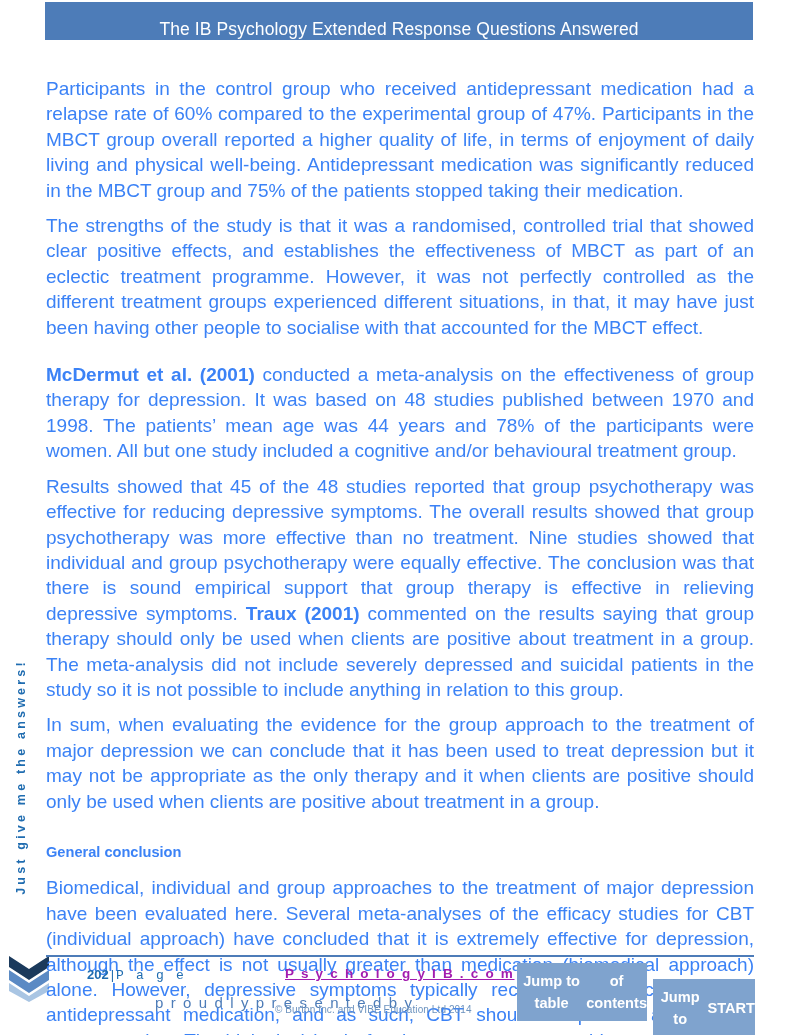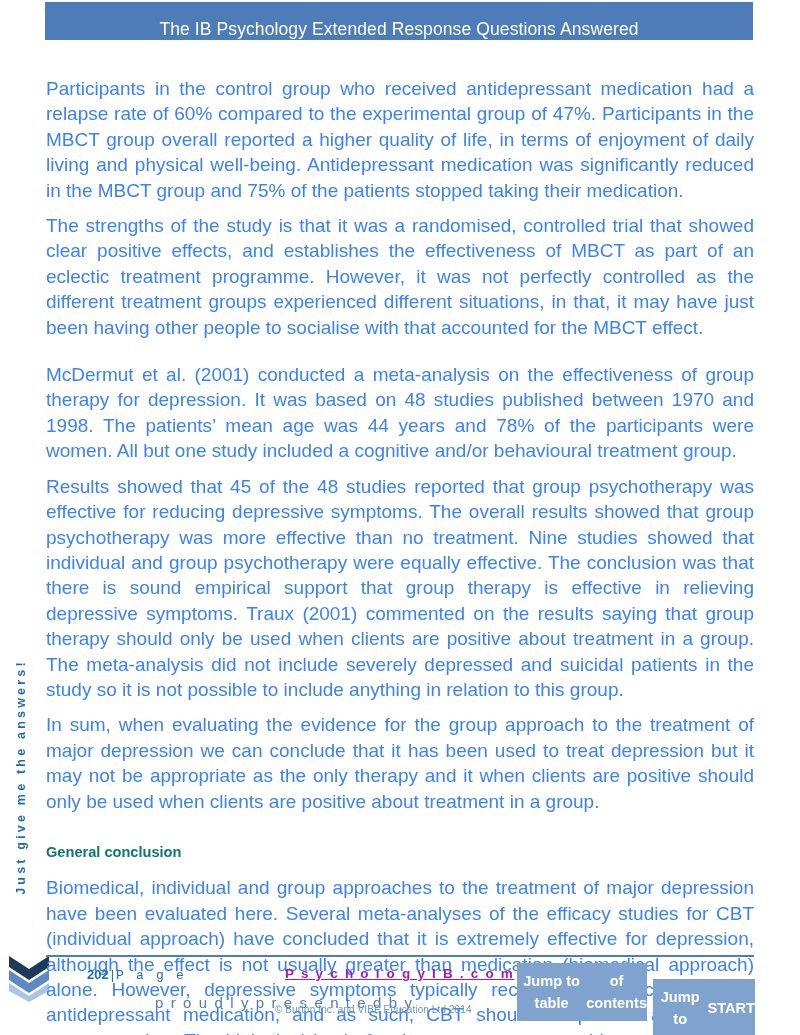--- a/index.html
+++ b/index.html
@@ -82,23 +82,23 @@
     text-align: justify;
     text-justify: inter-word;
     color: #3b82f6;
   }
   p.para.gap-before { margin-top: 22px; }
   h3.subhead {
     margin: 26px 0 10px 0;
     font-size: 14.6px;
     line-height: 25.4px;
     font-weight: bold;
-    color: #0f766e;
-  }
-  .bold { font-weight: normal; }
+    color: #3b82f6;
+  }
+  .bold { font-weight: bold; }
 
   
   #footer-rule {
     position: absolute;
     left: 46px;
     top: 955px;
     width: 708px;
     height: 2px;
     background: #4d7cb8;
   }

